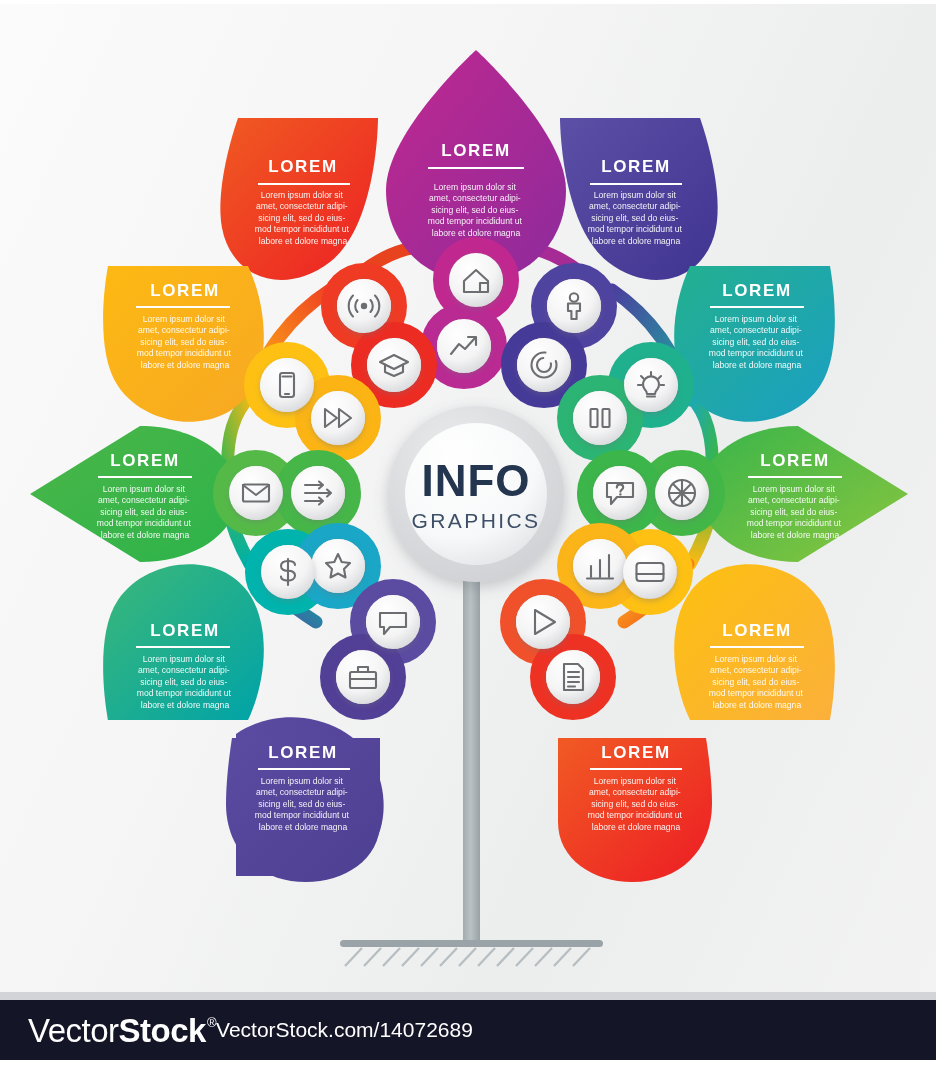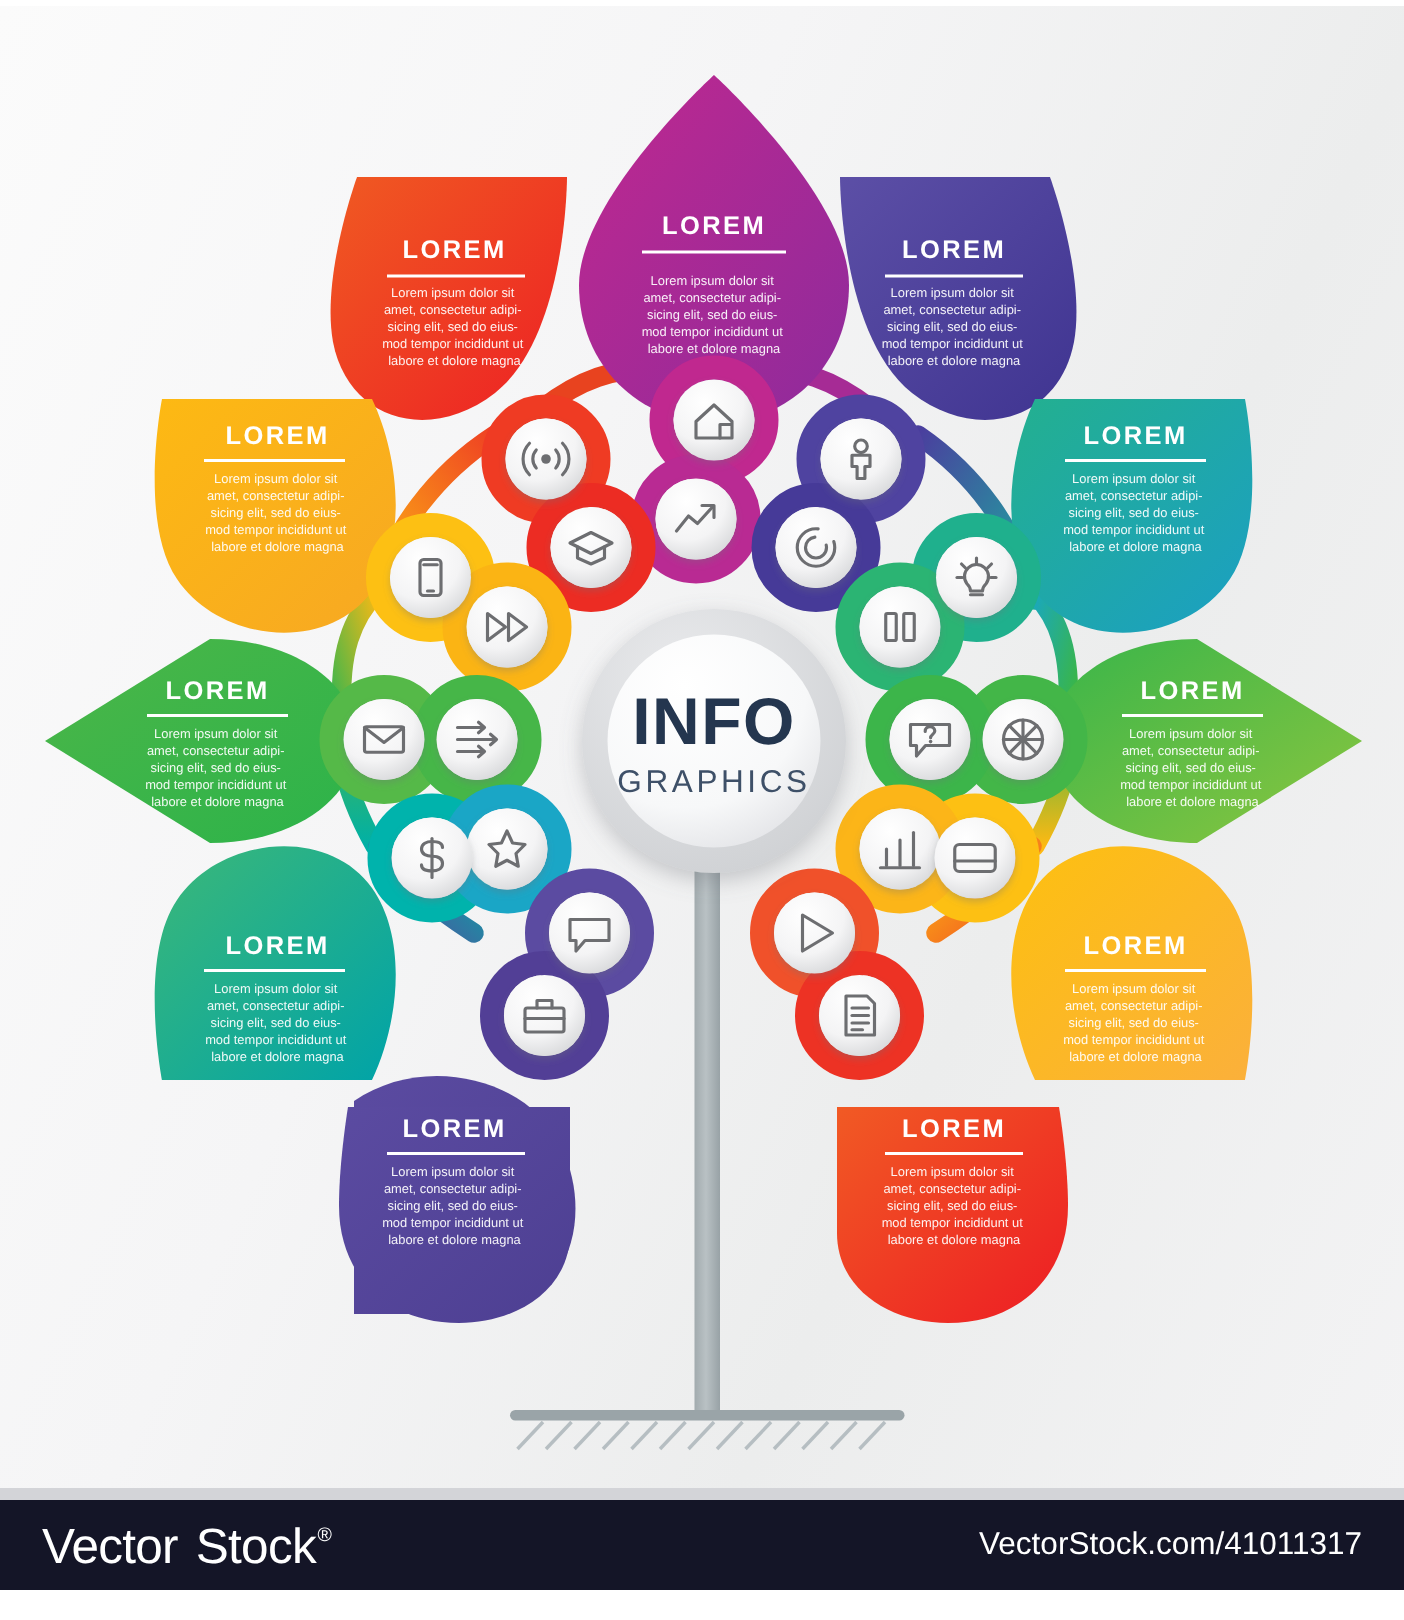--- a/index.html
+++ b/index.html
@@ -74,35 +74,35 @@
   
   .watermark {
     position: absolute;
     left: 0;
     top: 996px;
     width: 936px;
     height: 60px;
     background: #141527;
     display: flex;
     align-items: center;
-    justify-content: space-between;
+    justify-content: flex-start;
     box-sizing: border-box;
     padding: 0 28px;
   }
   .wm-logo {
     display: flex;
     align-items: flex-start;
     color: #ffffff;
     font-family: "Liberation Sans", sans-serif;
     font-size: 33px;
     letter-spacing: -0.5px;
     line-height: 1;
   }
   .wm-logo .thin { font-weight: 300; }
-  .wm-logo .bold { font-weight: normal; margin-left: 12px; }
+  .wm-logo .bold { font-weight: bold; }
   .wm-logo .reg {
     font-size: 13px;
     line-height: 1;
     position: relative;
     top: 2px;
     margin-left: 1px;
   }
   .wm-url {
     color: #ffffff;
     font-family: "Liberation Sans", sans-serif;
@@ -600,16 +600,16 @@
   </svg>
 
   <div class="wm-sep"></div>
 
   <div class="watermark">
     <div class="wm-logo">
       <span class="thin">Vector</span>
         <span class="bold">Stock</span>
         <span class="reg">®</span>
     </div>
-    <div class="wm-url">VectorStock.com/41011317</div>
+    <div class="wm-url">VectorStock.com/14072689</div>
   </div>
 
 </div>
 
 </body></html>

